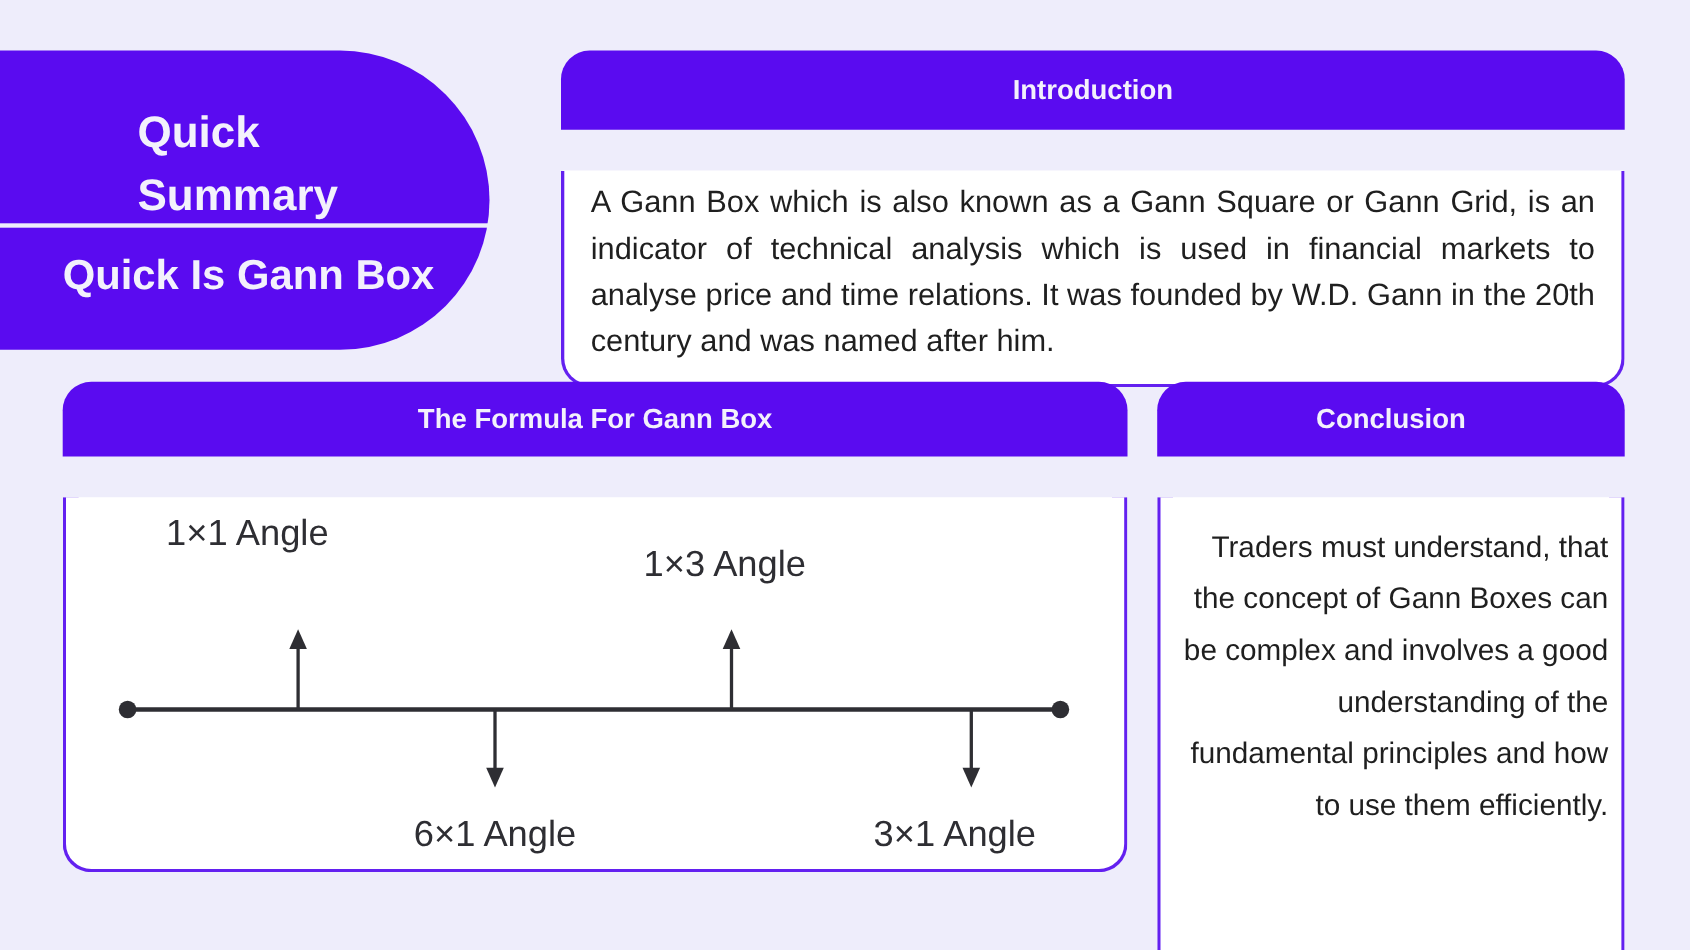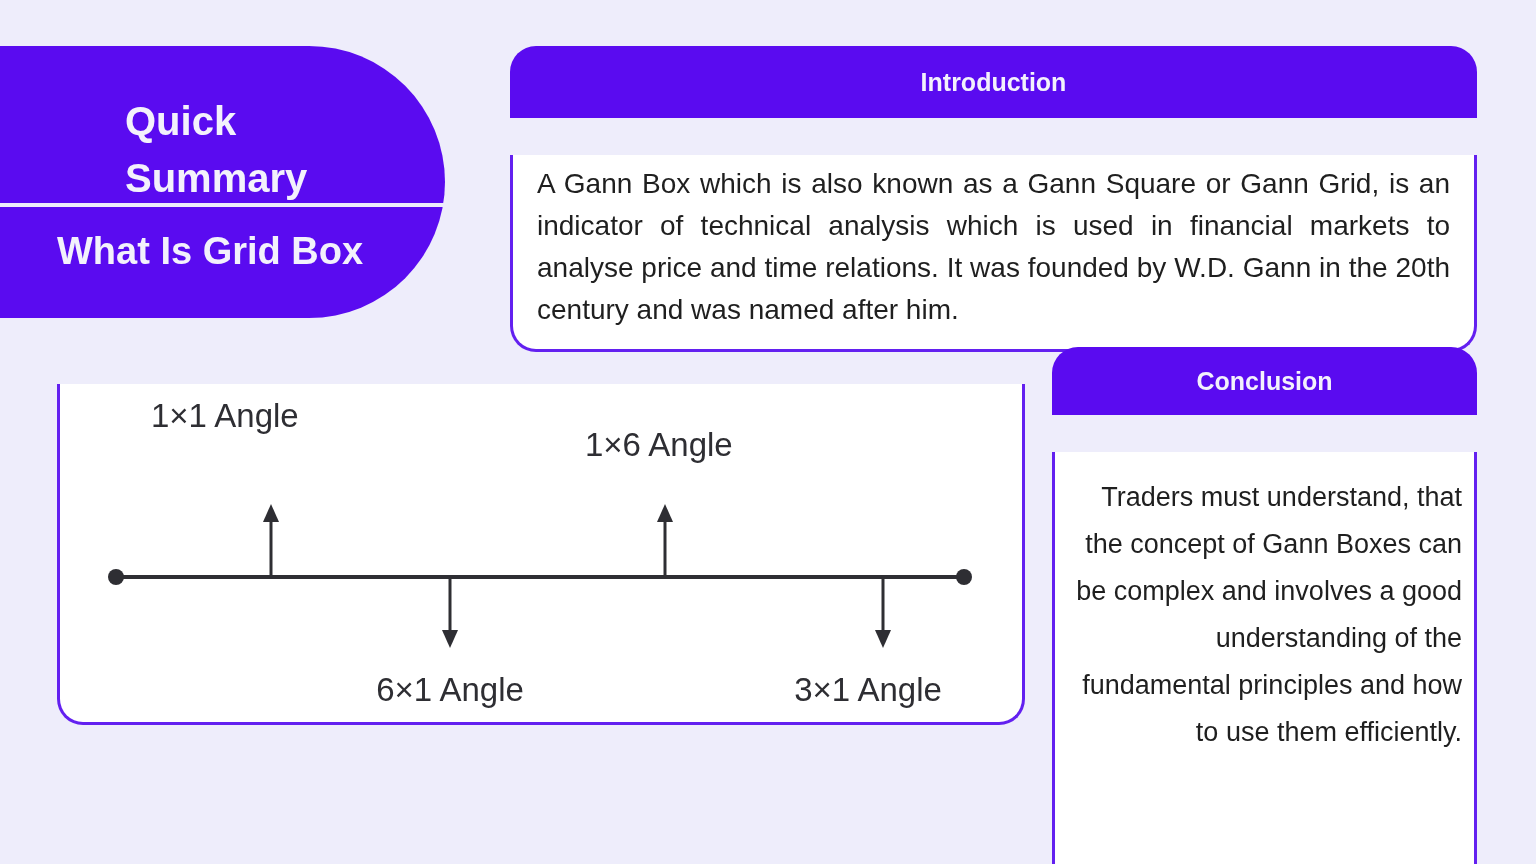--- a/index.html
+++ b/index.html
@@ -90,54 +90,57 @@
 <body>
 
 <div class="page">
 
   <section class="summary-pill">
     <h1 class="pill-title">
       <div>Quick</div>
       <div>Summary</div>
     </h1>
     <div class="pill-divider"></div>
-    <div class="pill-subtitle">What Is Grid Box</div>
+    <div class="pill-subtitle">Quick Is Gann Box</div>
   </section>
 
   <section class="card intro-card">
     <div class="card-header">
       <span>Introduction</span>
     </div>
     <div class="card-body">
       <span>A Gann Box which is also known as a Gann Square or Gann Grid, is an indicator of technical analysis which is used in financial markets to analyse price and time relations. It was founded by W.D. Gann in the 20th century and was named after him.</span>
     </div>
   </section>
 
   <section class="card formula-card">
+    <div class="card-header">
+      <span>The Formula For Gann Box</span>
+    </div>
     <div class="card-body">
       <svg class="diagram-svg" width="962" height="388" viewBox="0 0 962 388">
 
         <line x1="55" y1="193" x2="905" y2="193" stroke="#2E2E33" stroke-width="4"></line>
         <circle cx="56" cy="193" r="8" fill="#2E2E33"></circle>
         <circle cx="904" cy="193" r="8" fill="#2E2E33"></circle>
 
         <line x1="211" y1="193" x2="211" y2="134" stroke="#2E2E33" stroke-width="3"></line>
         <polygon points="211,120 203,138 219,138" fill="#2E2E33"></polygon>
 
         <line x1="605" y1="193" x2="605" y2="134" stroke="#2E2E33" stroke-width="3"></line>
         <polygon points="605,120 597,138 613,138" fill="#2E2E33"></polygon>
 
         <line x1="390" y1="193" x2="390" y2="250" stroke="#2E2E33" stroke-width="3"></line>
         <polygon points="390,264 382,246 398,246" fill="#2E2E33"></polygon>
 
         <line x1="823" y1="193" x2="823" y2="250" stroke="#2E2E33" stroke-width="3"></line>
         <polygon points="823,264 815,246 831,246" fill="#2E2E33"></polygon>
       </svg>
       <div class="angle-label lbl-1x1">1×1 Angle</div>
-      <div class="angle-label lbl-1x2">1×6 Angle</div>
+      <div class="angle-label lbl-1x2">1×3 Angle</div>
       <div class="angle-label centered lbl-2x1">6×1 Angle</div>
       <div class="angle-label centered lbl-3x1">3×1 Angle</div>
     </div>
   </section>
 
   <section class="card conclusion-card">
     <div class="card-header">
       <span>Conclusion</span>
     </div>
     <div class="card-body">

